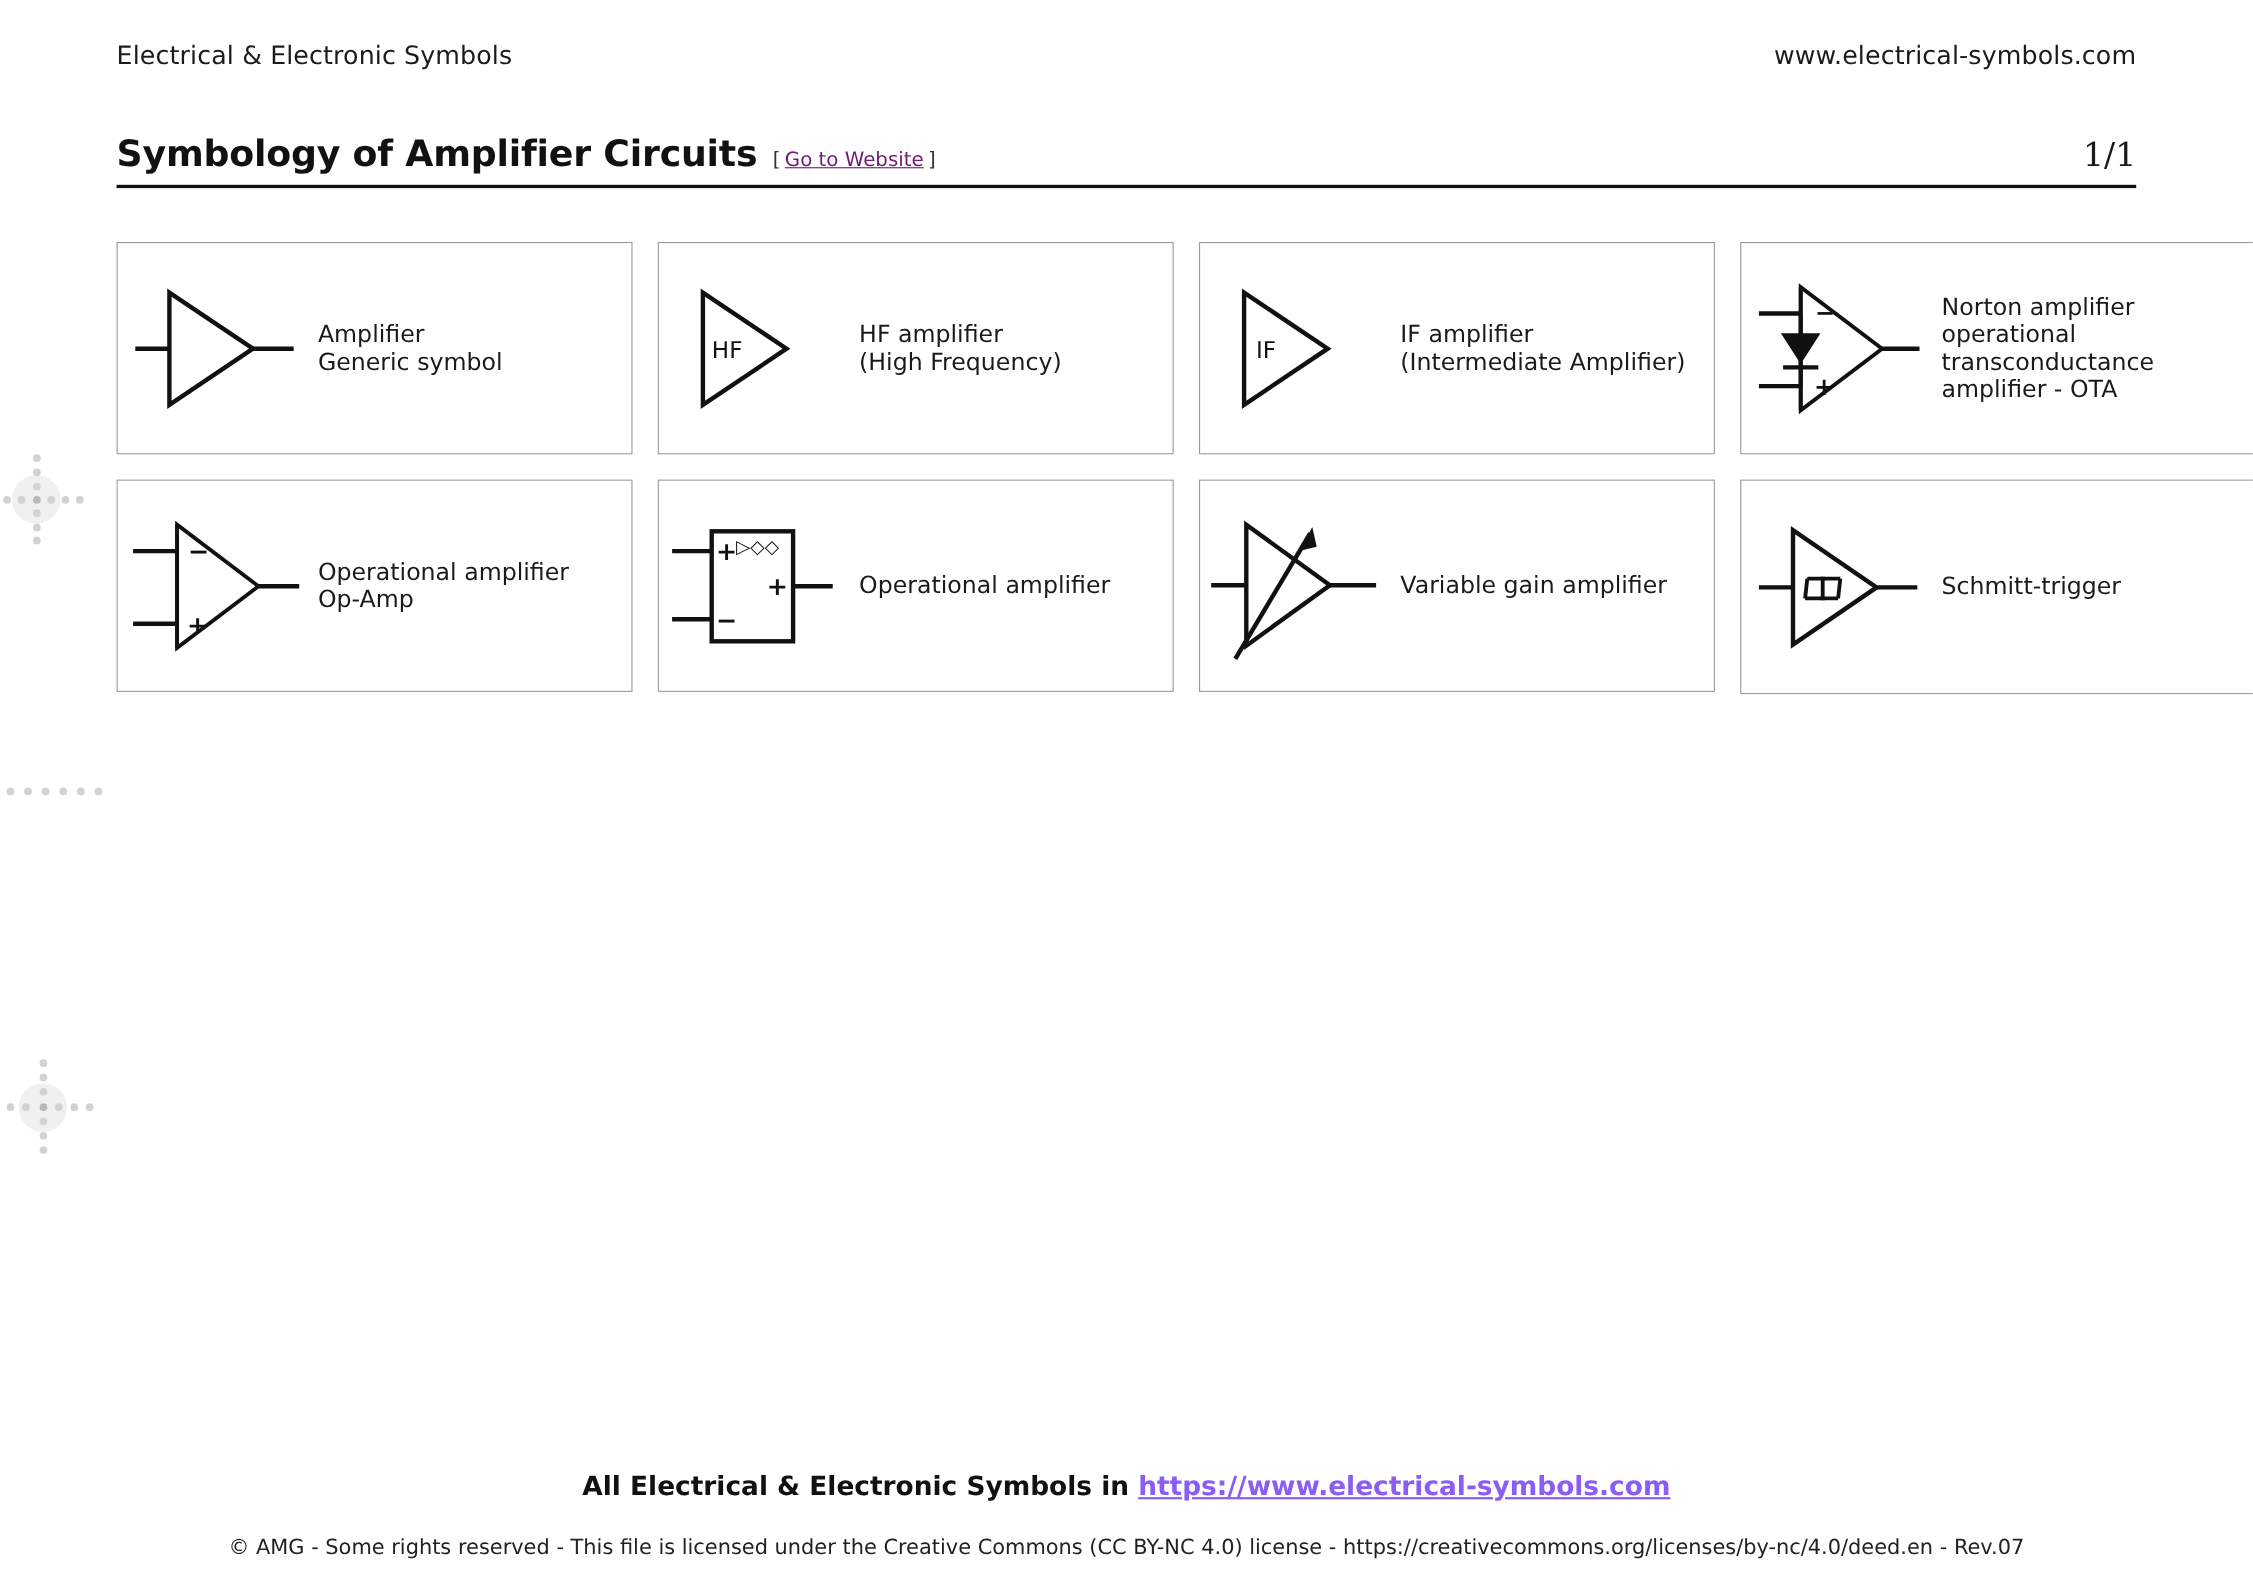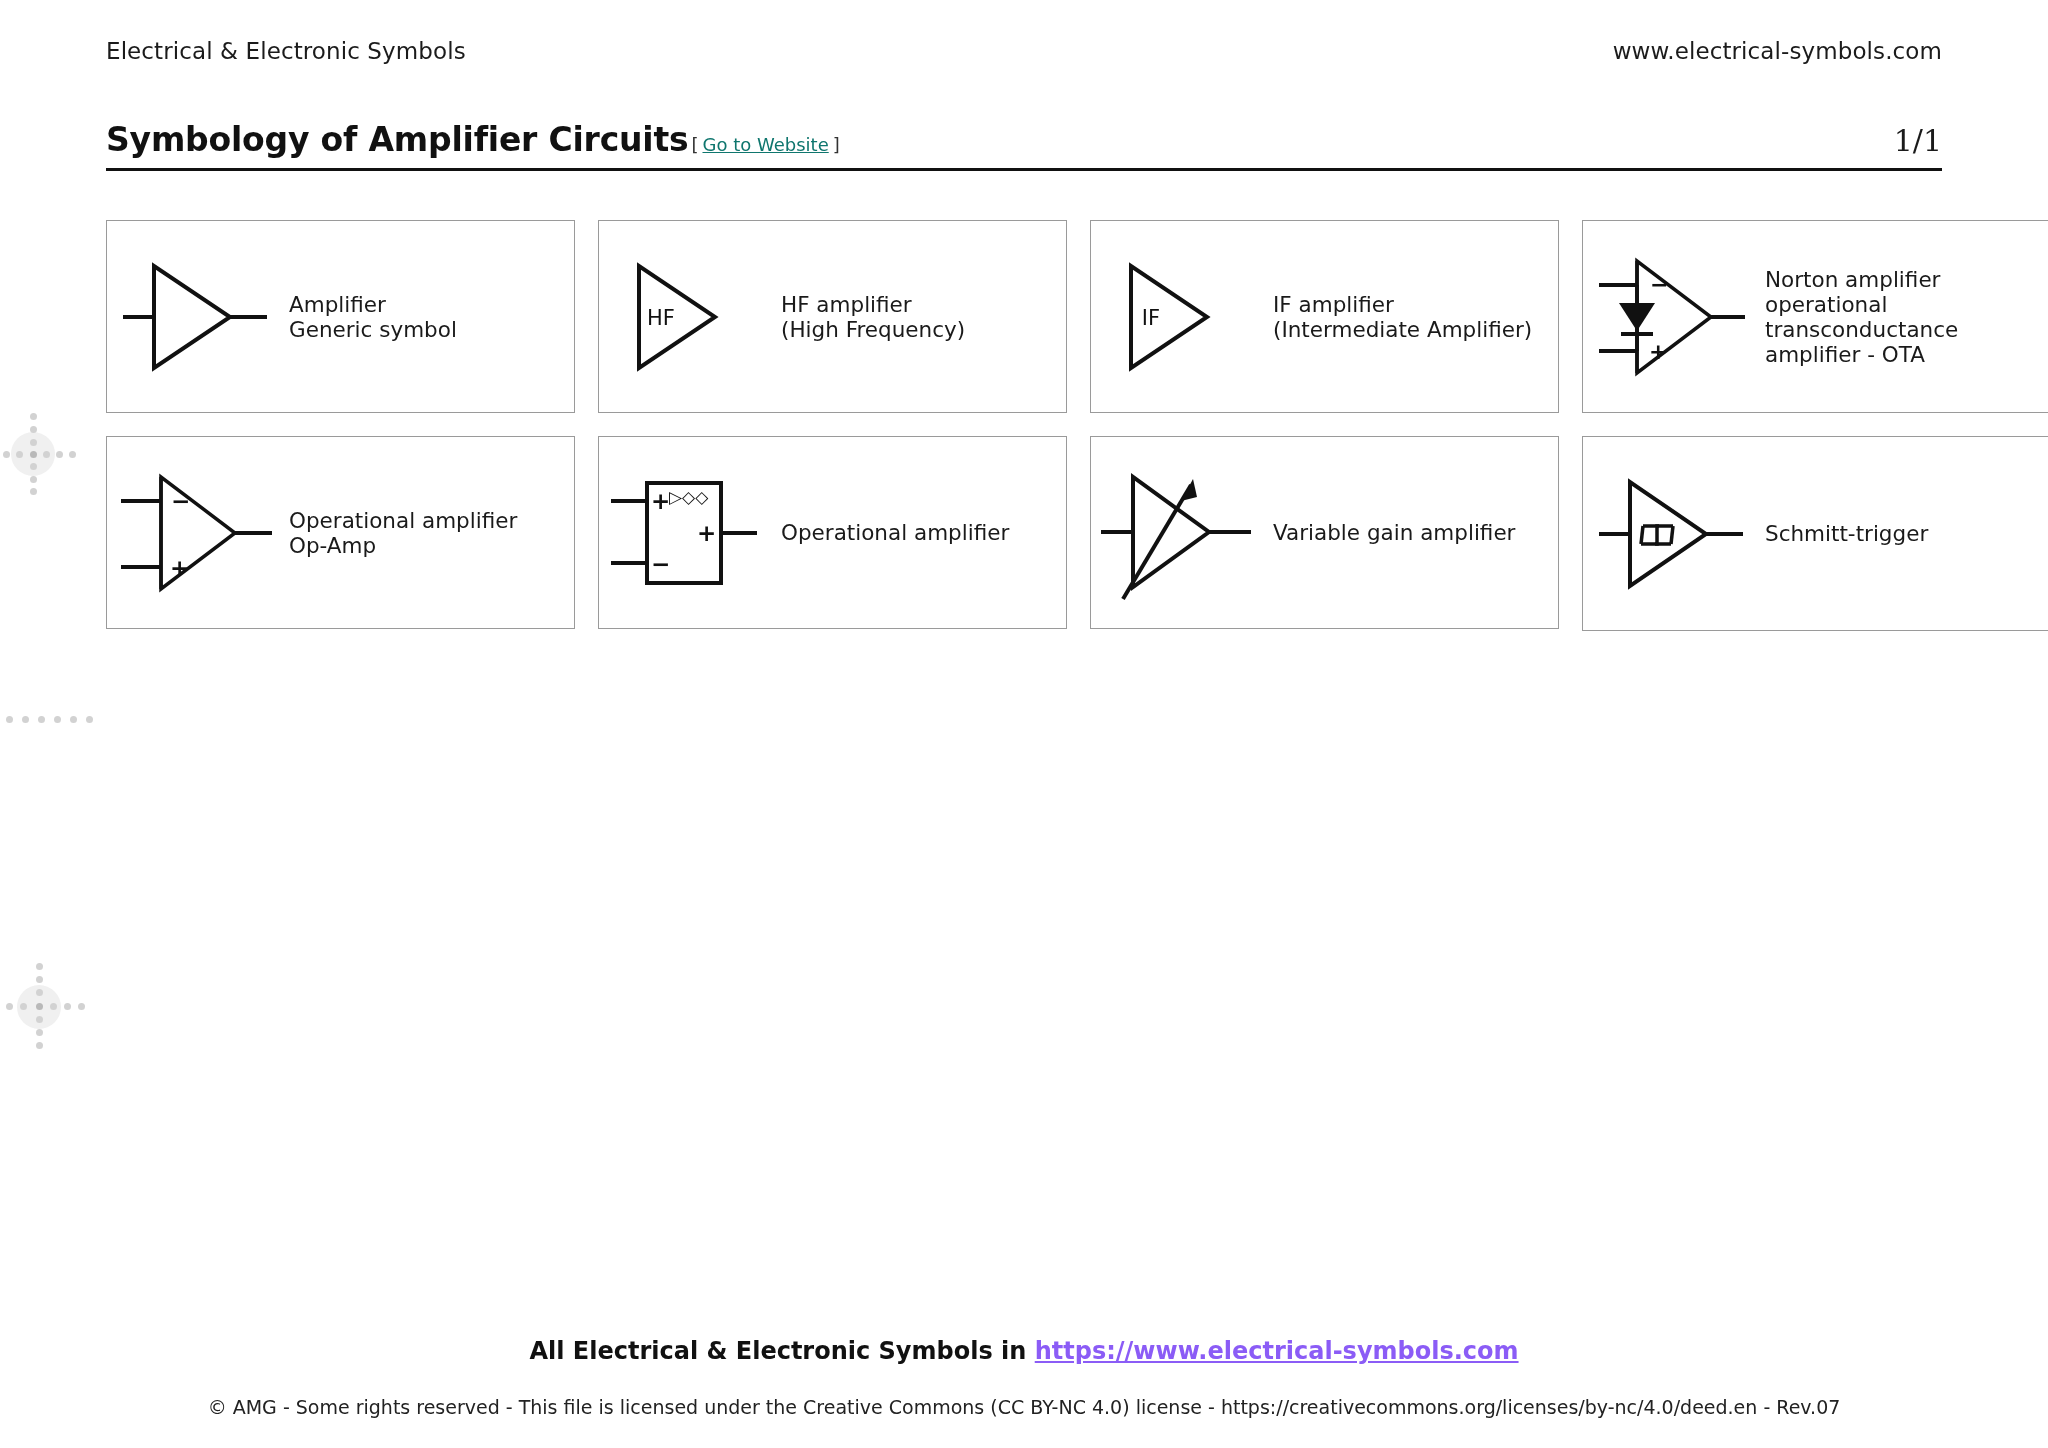--- a/index.html
+++ b/index.html
@@ -40,36 +40,36 @@
   }
   .title-row {
     display: flex;
     align-items: baseline;
     justify-content: space-between;
     padding-bottom: 9px;
   }
   .title-left {
     display: flex;
     align-items: baseline;
-    gap: 3px;
+    gap: 14px;
   }
   .doc-title {
     font-size: 33px;
     font-weight: bold;
     color: #111111;
     letter-spacing: -0.2px;
     white-space: nowrap;
   }
   .goto-wrap {
     font-size: 18px;
     color: #333333;
     white-space: nowrap;
   }
   .goto-link {
-    color: #0f766e;
+    color: #701a75;
     text-decoration: underline;
     cursor: pointer;
     margin: 0 4px;
   }
   .page-num {
     font-size: 30px;
     color: #1a1a1a;
     font-family: "DejaVu Serif", "Liberation Serif", serif;
   }
   .title-rule {

